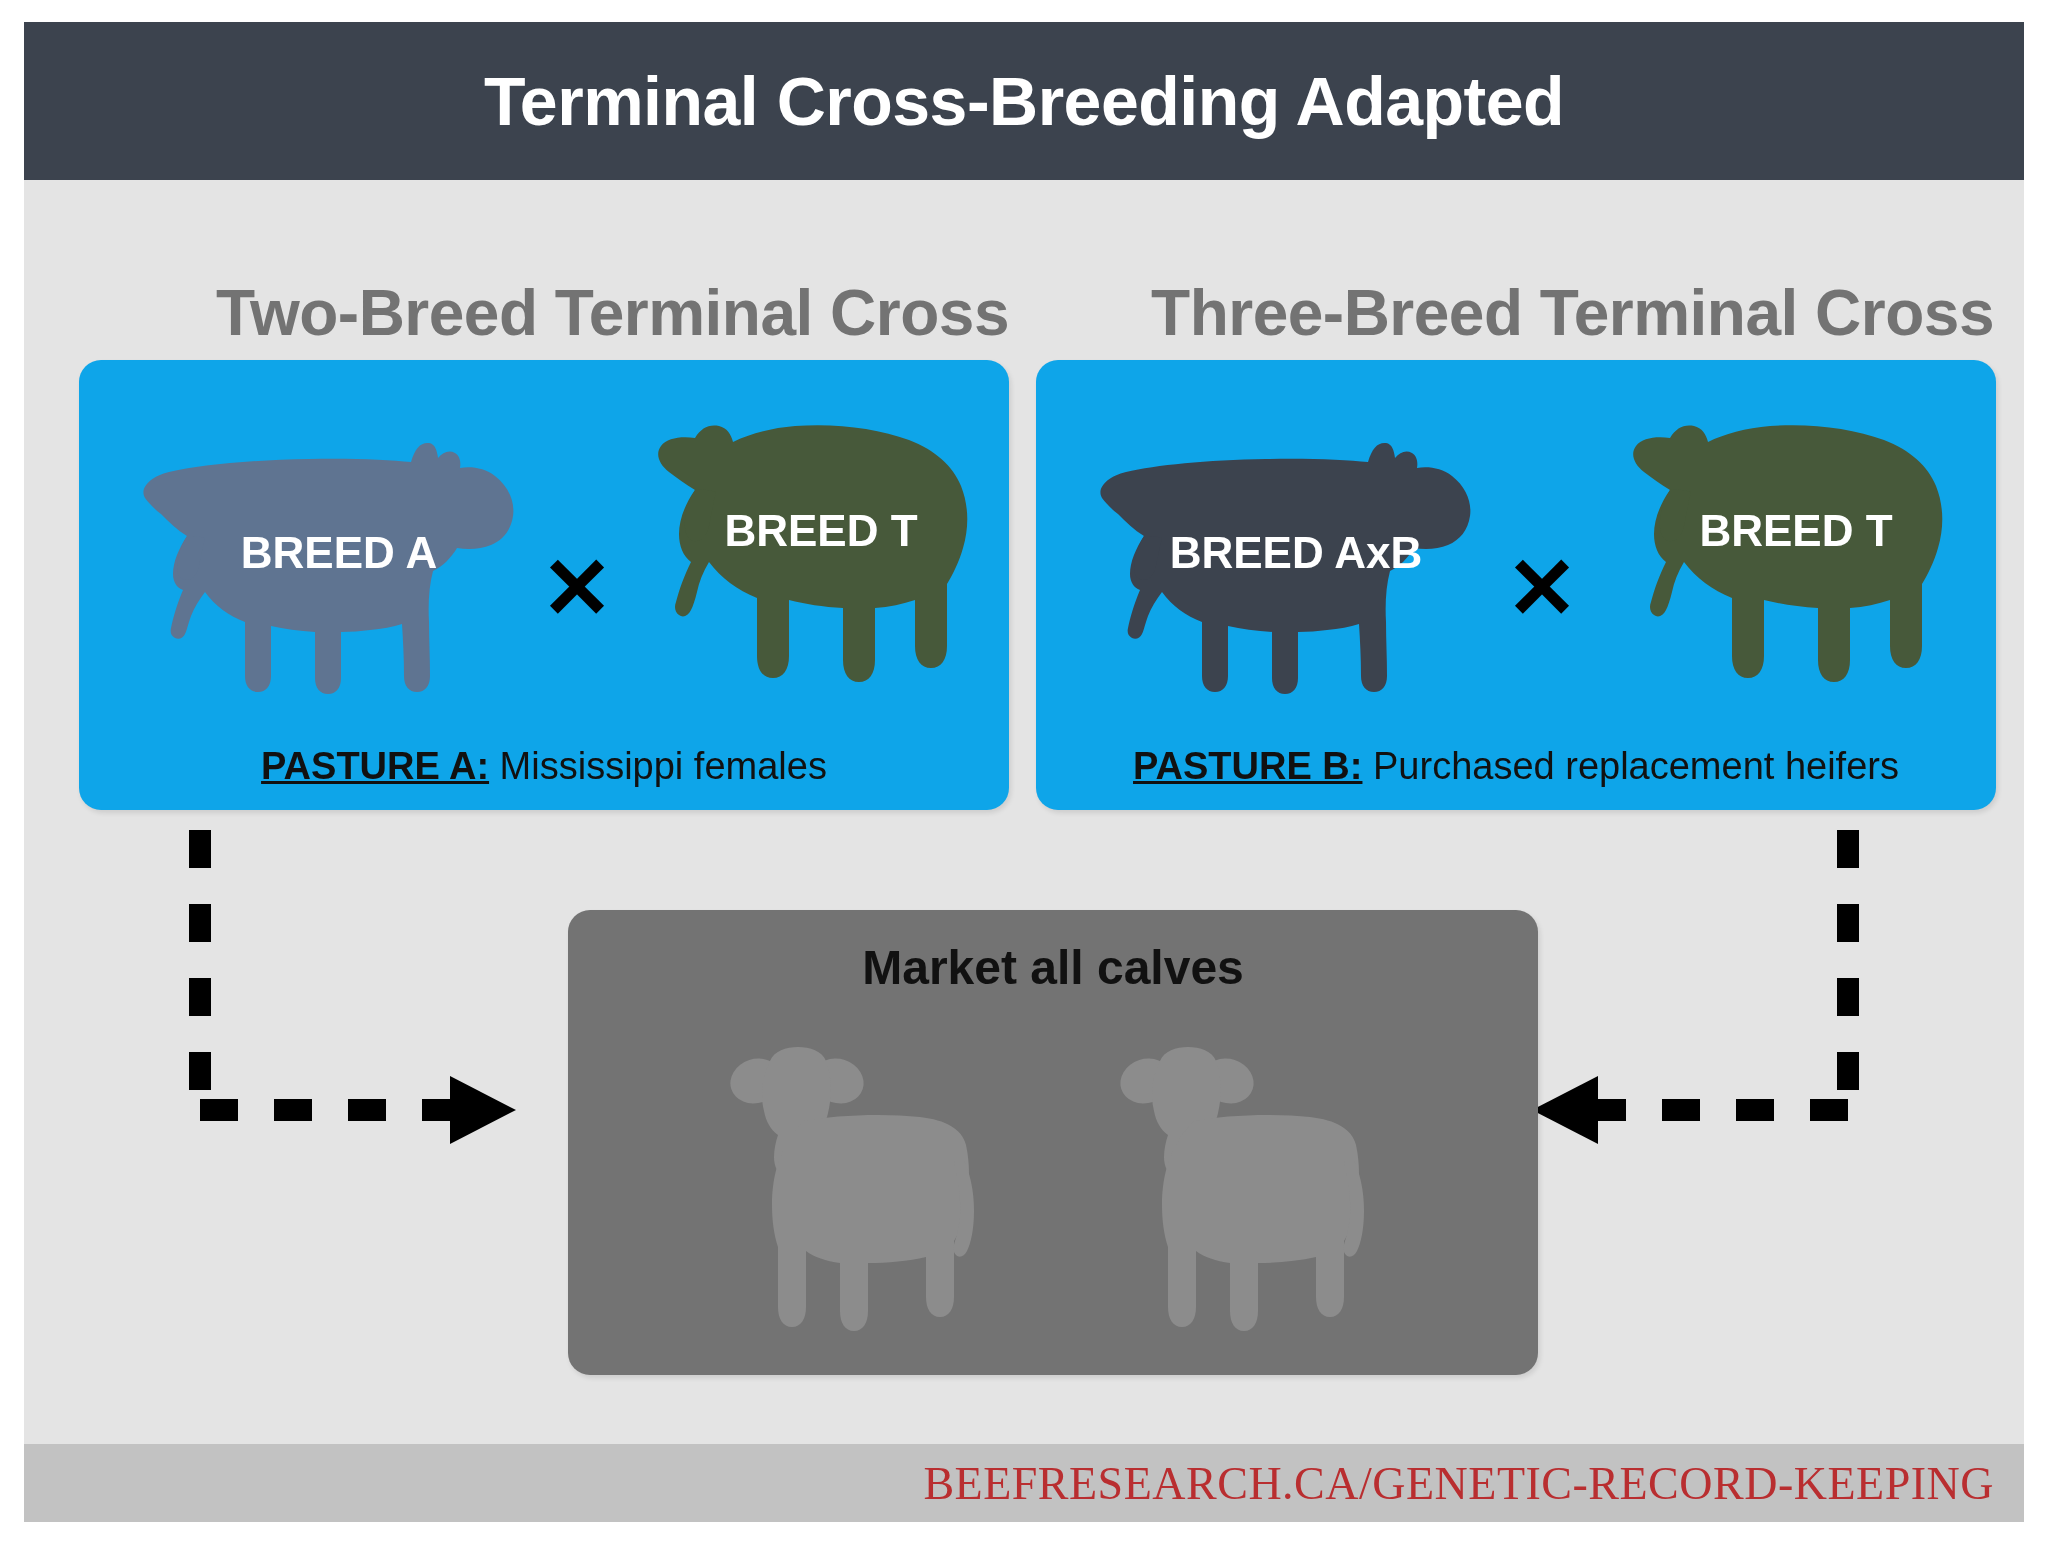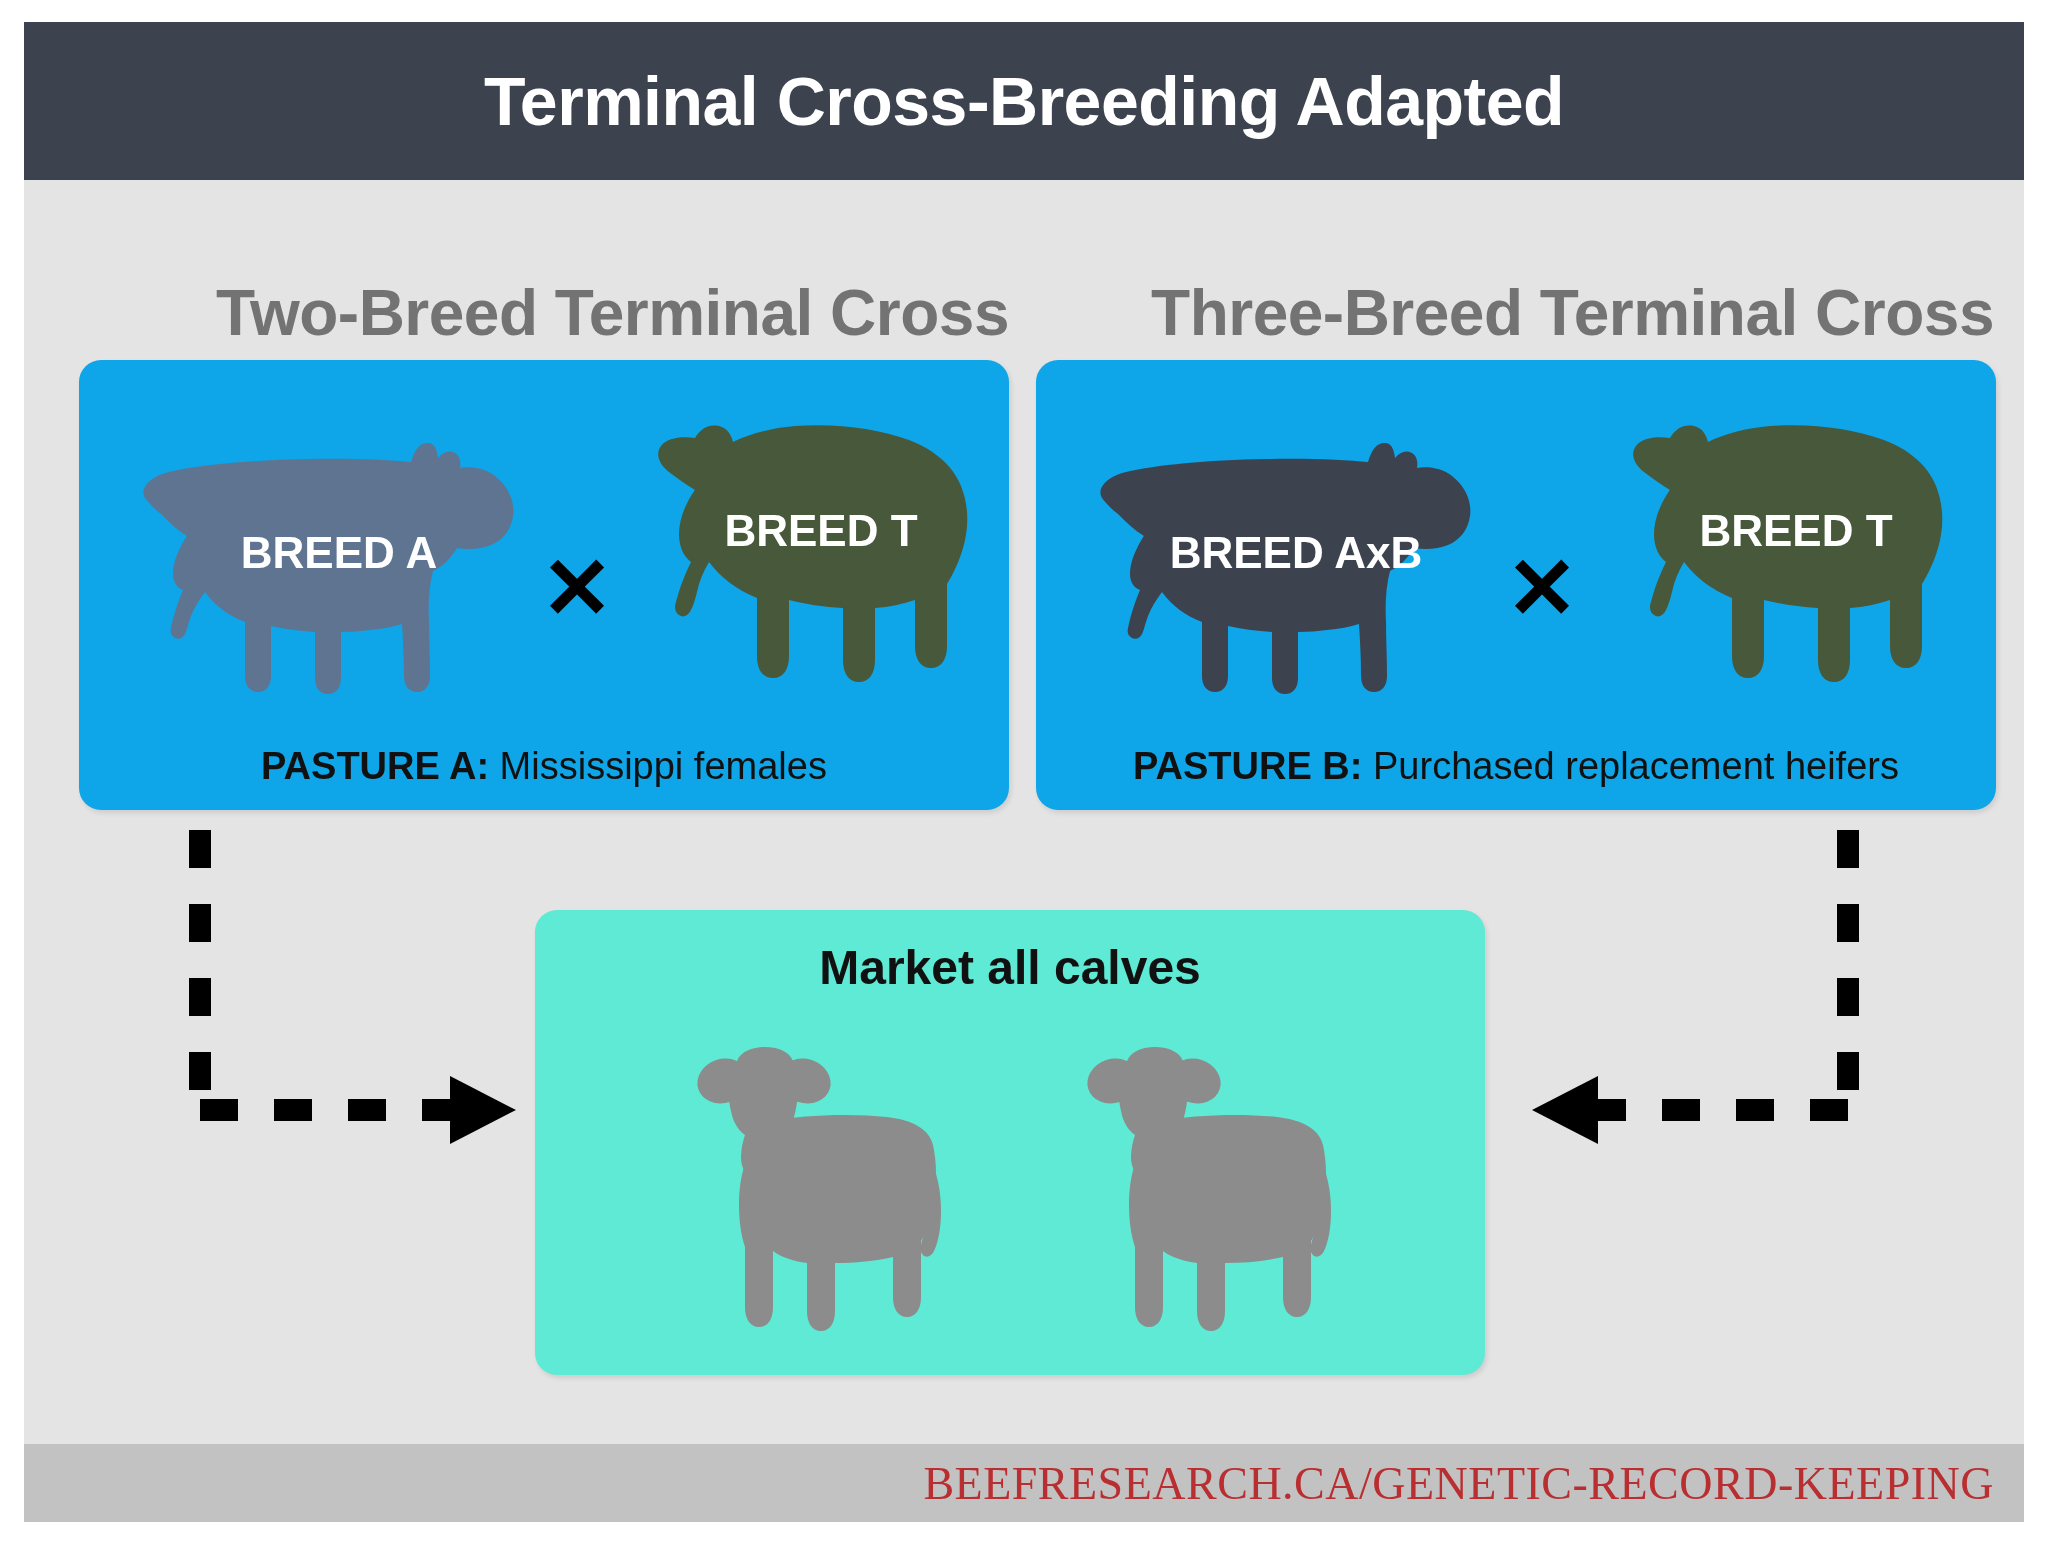--- a/index.html
+++ b/index.html
@@ -73,45 +73,46 @@
     position: absolute;
     bottom: 22px;
     left: 0;
     width: 100%;
     text-align: center;
     font-size: 38px;
     color: #111111;
     font-family: "Liberation Sans", sans-serif;
     white-space: nowrap;
   }
-  .pasture-caption .pfx { font-weight: 700; }
+  .pasture-caption .pfx { font-weight: 700; text-decoration: underline; }
 
   
   .animal-group {
     position: absolute;
     top: 28px;
   }
   .cross-mark {
     position: absolute;
     font-size: 86px;
     font-weight: 700;
     color: #000000;
     font-family: "Liberation Sans", sans-serif;
     line-height: 1;
   }
   
   #market-box {
     position: absolute;
-    left: 511px;
+    left: 544px;
     top: 730px;
     width: 950px;
     height: 465px;
-    background: #5eead4;
+    background: #737373;
     border-radius: 22px;
     box-shadow: 2px 3px 5px rgba(0,0,0,0.10);
+    padding-left: 20px;
   }
   #market-title {
     position: absolute;
     top: 30px;
     left: 0;
     width: 100%;
     text-align: center;
     font-size: 48px;
     font-weight: 700;
     color: #111111;

